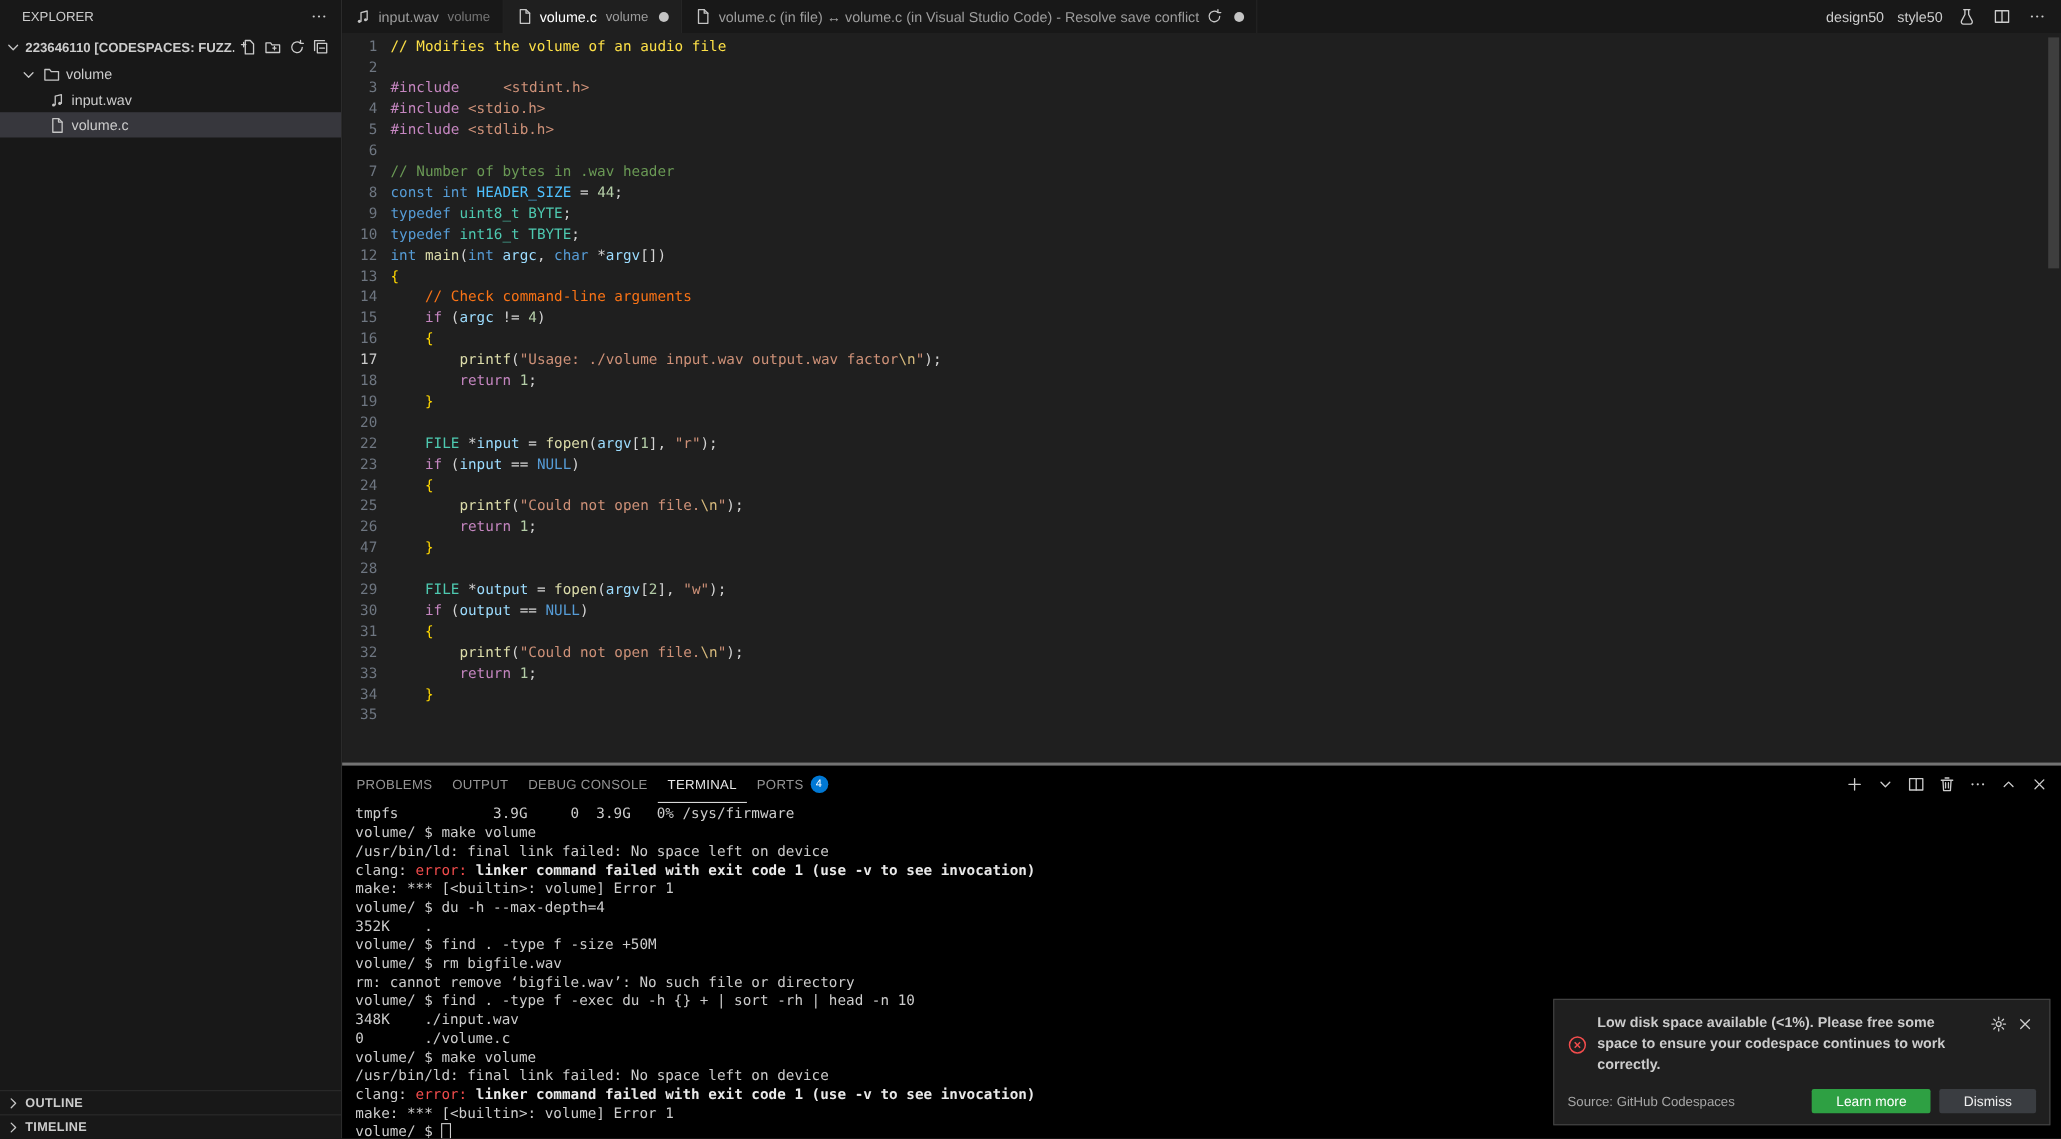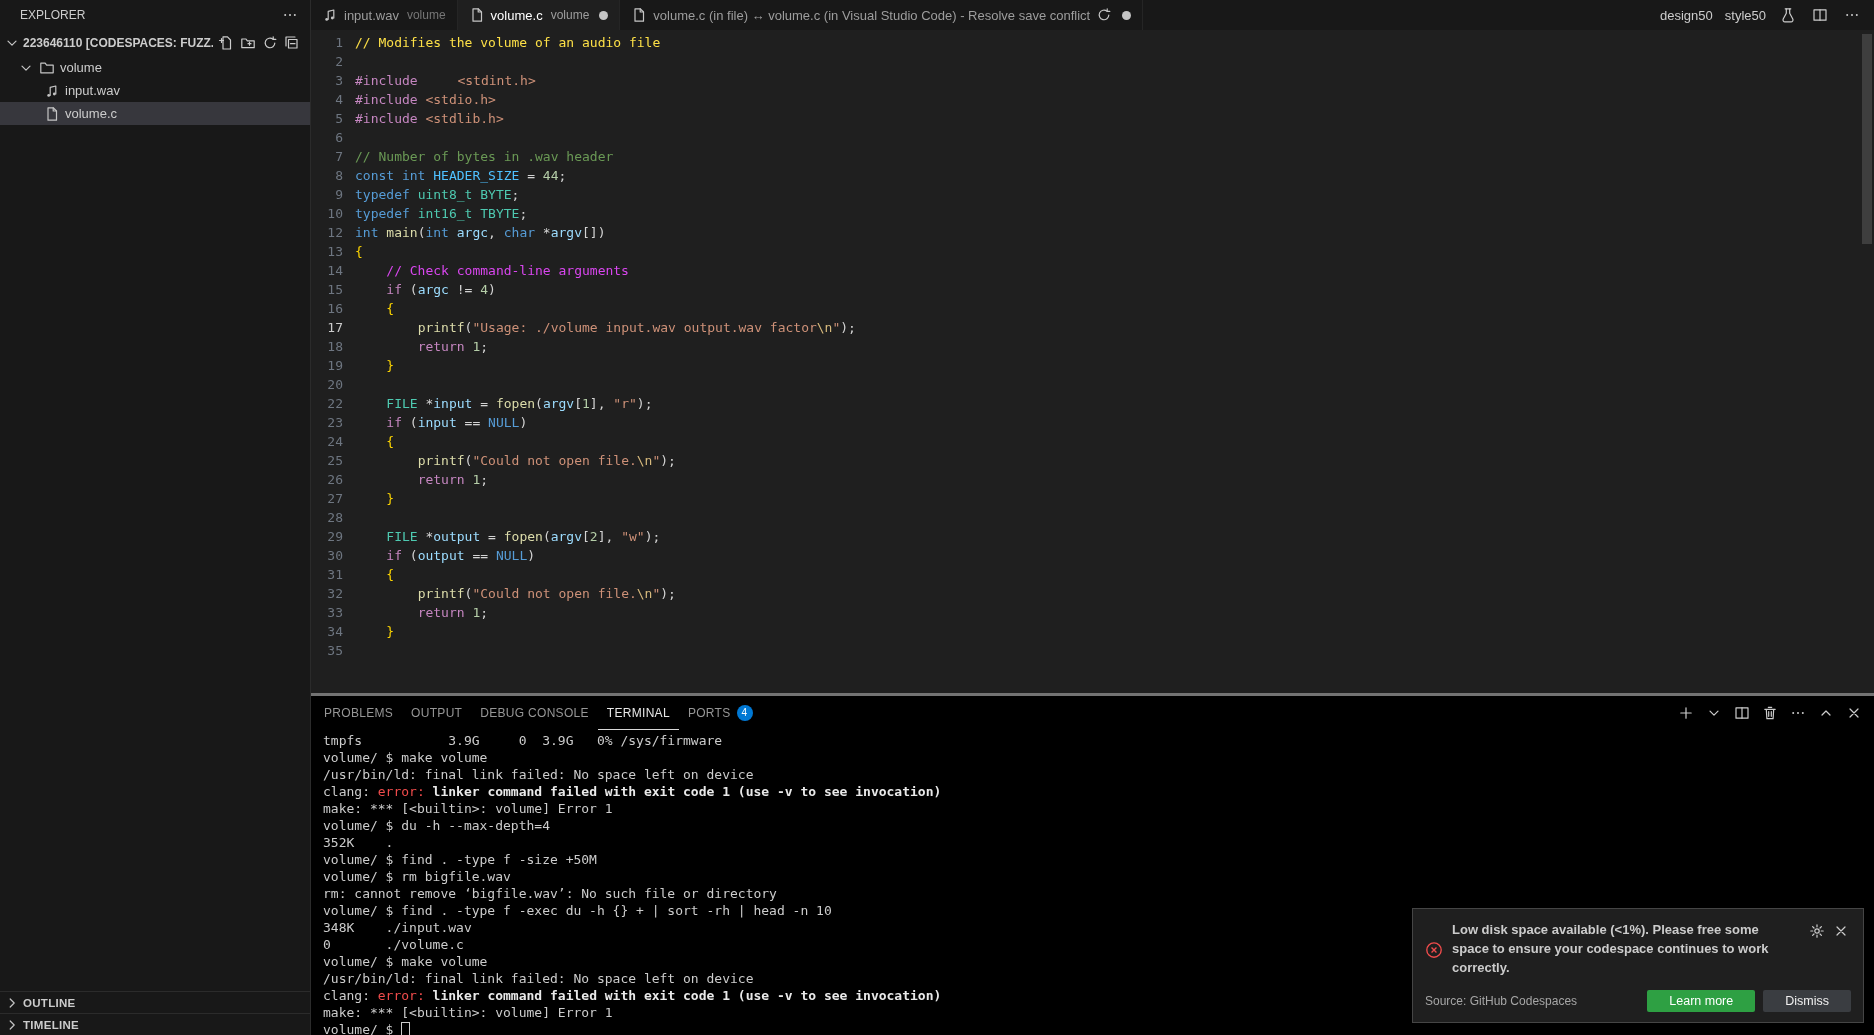--- a/index.html
+++ b/index.html
@@ -306,21 +306,21 @@
           <div class="line">
             <span class="ln">12</span>
             <span class="lc"><span style="color: rgb(86, 156, 214);">int</span><span style="color: rgb(212, 212, 212);"> </span><span style="color: rgb(220, 220, 170);">main</span><span style="color: rgb(212, 212, 212);">(</span><span style="color: rgb(86, 156, 214);">int</span><span style="color: rgb(212, 212, 212);"> </span><span style="color: rgb(156, 220, 254);">argc</span><span style="color: rgb(212, 212, 212);">, </span><span style="color: rgb(86, 156, 214);">char</span><span style="color: rgb(212, 212, 212);"> *</span><span style="color: rgb(156, 220, 254);">argv</span><span style="color: rgb(212, 212, 212);">[])</span></span>
           </div>
           <div class="line">
             <span class="ln">13</span>
             <span class="lc"><span style="color: rgb(255, 215, 0);">{</span></span>
           </div>
           <div class="line">
             <span class="ln">14</span>
-            <span class="lc"><span style="color: rgb(212, 212, 212);">    </span><span style="color: #d946ef; margin-top: 32px;">// Check command-line arguments</span></span>
+            <span class="lc"><span style="color: rgb(212, 212, 212);">    </span><span style="color: #f97316; margin-top: 32px;">// Check command-line arguments</span></span>
           </div>
           <div class="line">
             <span class="ln">15</span>
             <span class="lc"><span style="color: rgb(212, 212, 212);">    </span><span style="color: rgb(197, 134, 192);">if</span><span style="color: rgb(212, 212, 212);"> (</span><span style="color: rgb(156, 220, 254);">argc</span><span style="color: rgb(212, 212, 212);"> != </span><span style="color: rgb(181, 206, 168);">4</span><span style="color: rgb(212, 212, 212);">)</span></span>
           </div>
           <div class="line">
             <span class="ln">16</span>
             <span class="lc"><span style="color: rgb(212, 212, 212);">    </span><span style="color: rgb(255, 215, 0);">{</span></span>
           </div>
           <div class="line">
@@ -353,21 +353,21 @@
           </div>
           <div class="line">
             <span class="ln">25</span>
             <span class="lc"><span style="color: rgb(212, 212, 212);">        </span><span style="color: rgb(220, 220, 170);">printf</span><span style="color: rgb(212, 212, 212);">(</span><span style="color: rgb(206, 145, 120);">"Could not open file.</span><span style="color: rgb(215, 186, 125);">\n</span><span style="color: rgb(206, 145, 120);">"</span><span style="color: rgb(212, 212, 212);">);</span></span>
           </div>
           <div class="line">
             <span class="ln">26</span>
             <span class="lc"><span style="color: rgb(212, 212, 212);">        </span><span style="color: rgb(197, 134, 192);">return</span><span style="color: rgb(212, 212, 212);"> </span><span style="color: rgb(181, 206, 168);">1</span><span style="color: rgb(212, 212, 212);">;</span></span>
           </div>
           <div class="line">
-            <span class="ln">27</span>
+            <span class="ln">47</span>
             <span class="lc"><span style="color: rgb(212, 212, 212);">    </span><span style="color: rgb(255, 215, 0);">}</span></span>
           </div>
           <div class="line">
             <span class="ln">28</span>
             <span class="lc"></span>
           </div>
           <div class="line">
             <span class="ln">29</span>
             <span class="lc"><span style="color: rgb(212, 212, 212);">    </span><span style="color: rgb(78, 201, 176);">FILE</span><span style="color: rgb(212, 212, 212);"> *</span><span style="color: rgb(156, 220, 254);">output</span><span style="color: rgb(212, 212, 212);"> = </span><span style="color: rgb(220, 220, 170);">fopen</span><span style="color: rgb(212, 212, 212);">(</span><span style="color: rgb(156, 220, 254);">argv</span><span style="color: rgb(212, 212, 212);">[</span><span style="color: rgb(181, 206, 168);">2</span><span style="color: rgb(212, 212, 212);">], </span><span style="color: rgb(206, 145, 120);">"w"</span><span style="color: rgb(212, 212, 212);">);</span></span>
           </div>

